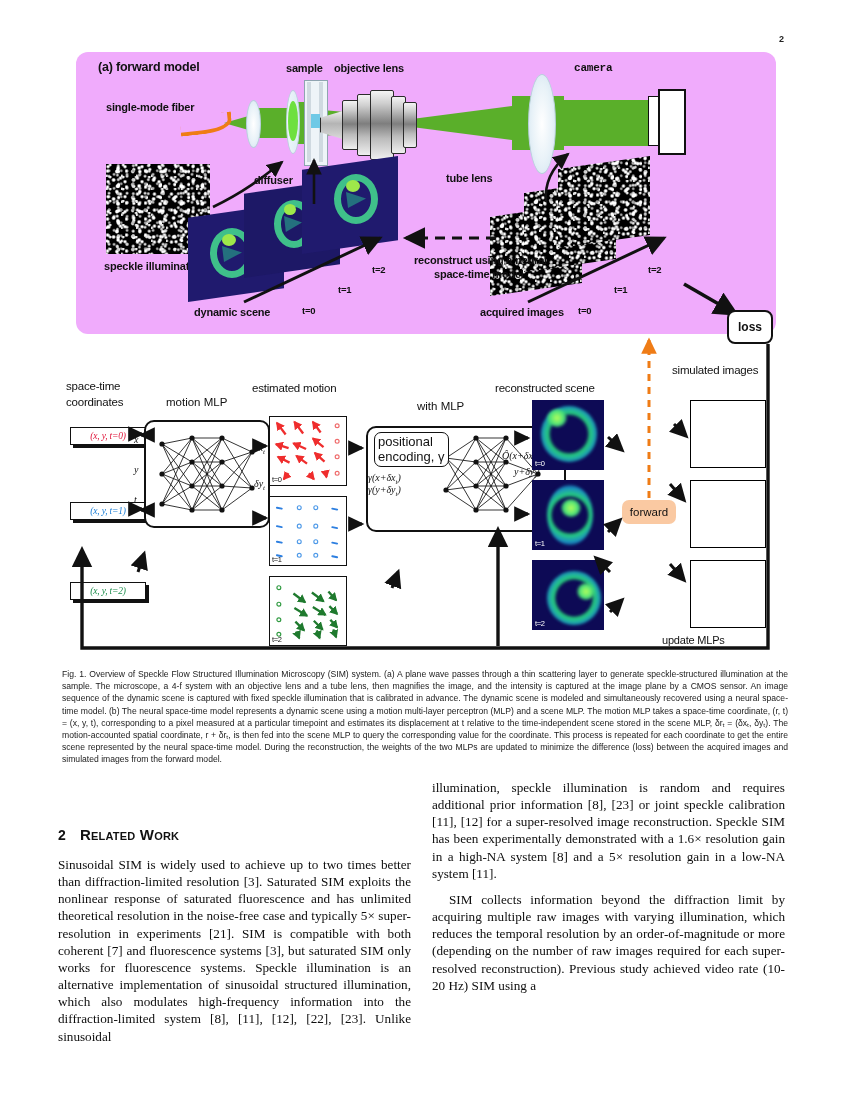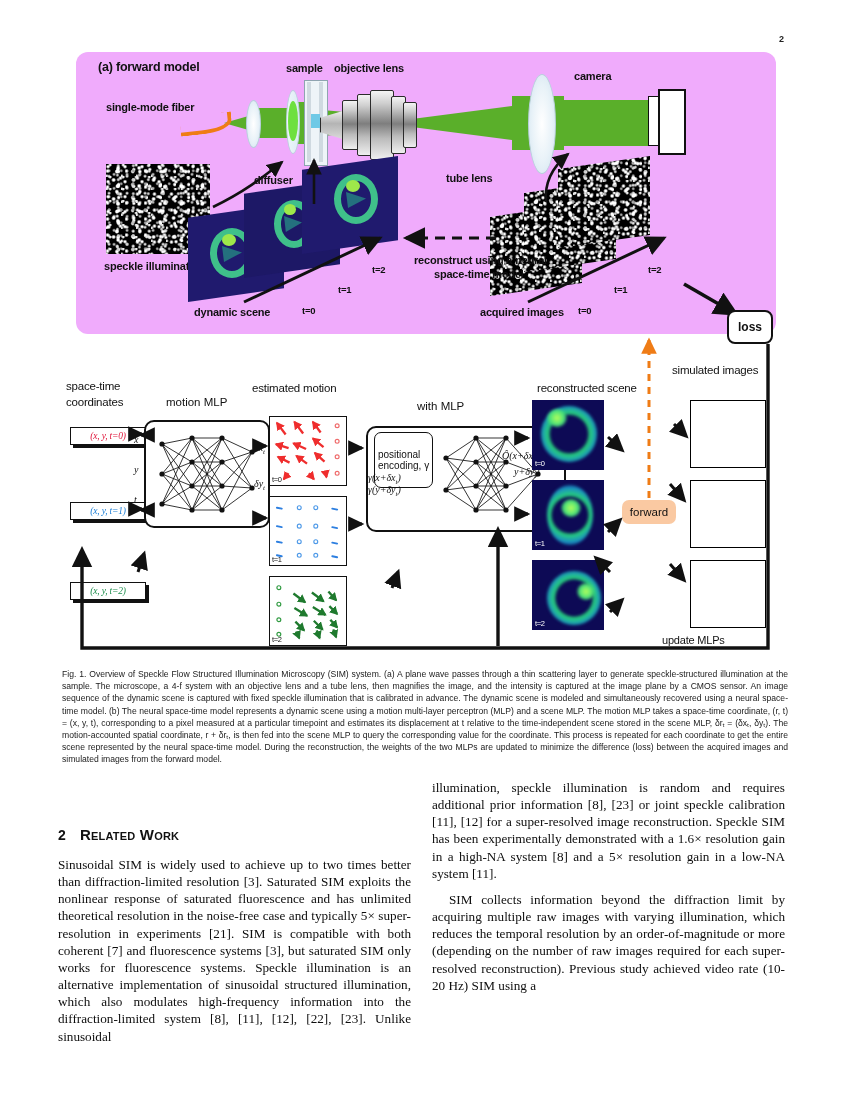--- a/index.html
+++ b/index.html
@@ -272,23 +272,23 @@
     font-style: italic;
     font-size: 10px;
     white-space: nowrap;
   }
   .posenc {
     position: absolute;
     border: 1.6px solid #111;
     border-radius: 7px;
     background: #fff;
     font-family: "Liberation Sans", sans-serif;
-    font-size: 10px;
+    font-size: 13px;
     line-height: 1.12;
-    padding: 16px 3px;
+    padding: 2px 3px;
     text-align: left;
     white-space: nowrap;
   }
 
   .motion-tile, .img-tile {
     position: absolute;
     border: 1.4px solid #111;
     box-sizing: border-box;
     background: #fff;
   }
@@ -424,21 +424,21 @@
       </div>
 
       <div class="lens-el" style="left:452px; top:22px; width:26px; height:98px;"></div>
 
       <div class="camera-chip"></div>
       <div class="camera-body"></div>
 
       <div class="lbl" style="left:30px; top:49px;">single-mode fiber</div>
       <div class="lbl" style="left:210px; top:10px;">sample</div>
       <div class="lbl" style="left:258px; top:10px;">objective lens</div>
-      <div class="lbl" style="left:498px; top:18px;">camera</div>
+      <div class="lbl" style="left:498px; top:10px;font-family:Liberation Mono, monospace;">camera</div>
       <div class="lbl" style="left:178px; top:122px;">diffuser</div>
       <div class="lbl" style="left:370px; top:120px;">tube lens</div>
 
       <div class="speckle fine" style="left:30px; top:112px; width:104px; height:90px;"></div>
       <div class="lbl" style="left:28px; top:208px;">speckle illumination</div>
 
       <div class="scene-plane" style="left:112px; top:152px; width:96px; height:98px; clip-path:polygon(0% 14%,100% 0%,100% 86%,0% 100%);">
         <div class="ring" style="left:22px; top:24px; width:44px; height:50px;"></div>
         <div class="ring-wedge" style="left:34px; top:42px; width:20px; height:16px; clip-path:polygon(0 0,100% 40%,10% 100%);"></div>
         <div class="ring-dot" style="left:34px; top:30px; width:14px; height:12px;"></div>
@@ -489,21 +489,21 @@
         <line x1="608" y1="232" x2="660" y2="262" stroke="#111" stroke-width="3.6" marker-end="url(#ahb)"></line>
       </svg>
     </div>
 
     <div class="loss-box">loss</div>
 
 
     <div class="b-header" style="left:4px;  top:328px;">space-time</div>
     <div class="b-header" style="left:4px;  top:344px;">coordinates</div>
     <div class="b-header" style="left:190px; top:330px;">estimated motion</div>
-    <div class="b-header" style="left:475px; top:330px;text-align:right;">reconstructed scene</div>
+    <div class="b-header" style="left:433px; top:330px;text-align:right;">reconstructed scene</div>
     <div class="b-header" style="left:610px; top:312px;">simulated images</div>
 
     <div class="coord-box red" style="left:8px; top:375px;">(x, y, t=0)</div>
     <div class="coord-box blue" style="left:8px; top:450px;">(x, y, t=1)</div>
     <div class="coord-box green" style="left:8px; top:530px;">(x, y, t=2)</div>
 
     <div class="mlp-title" style="left:104px; top:344px;">motion MLP</div>
     <div class="mlp-box" style="left:82px; top:368px; width:122px; height:104px;">
       <svg class="svg-layer" viewBox="0 0 122 104">
         <g stroke="#111" stroke-width="0.85" fill="none">

